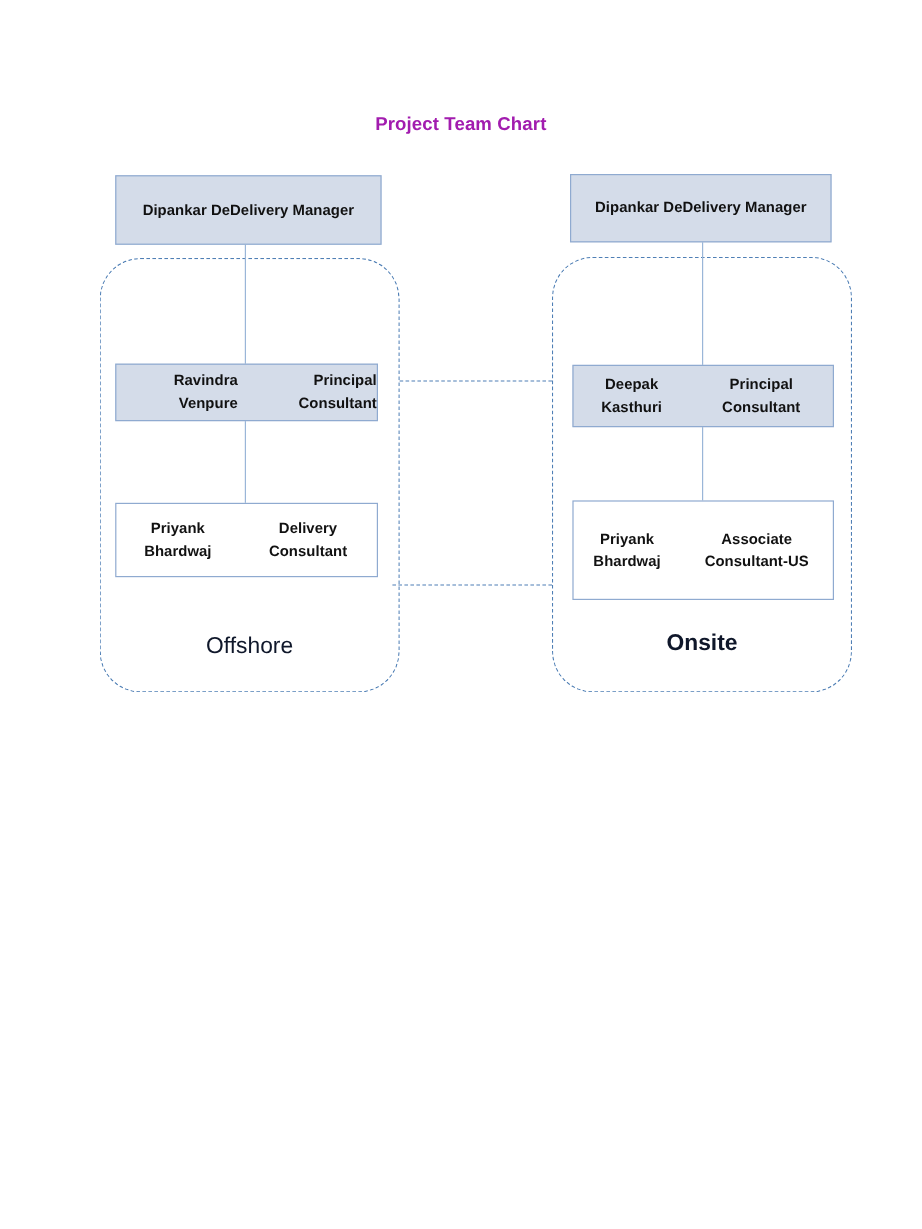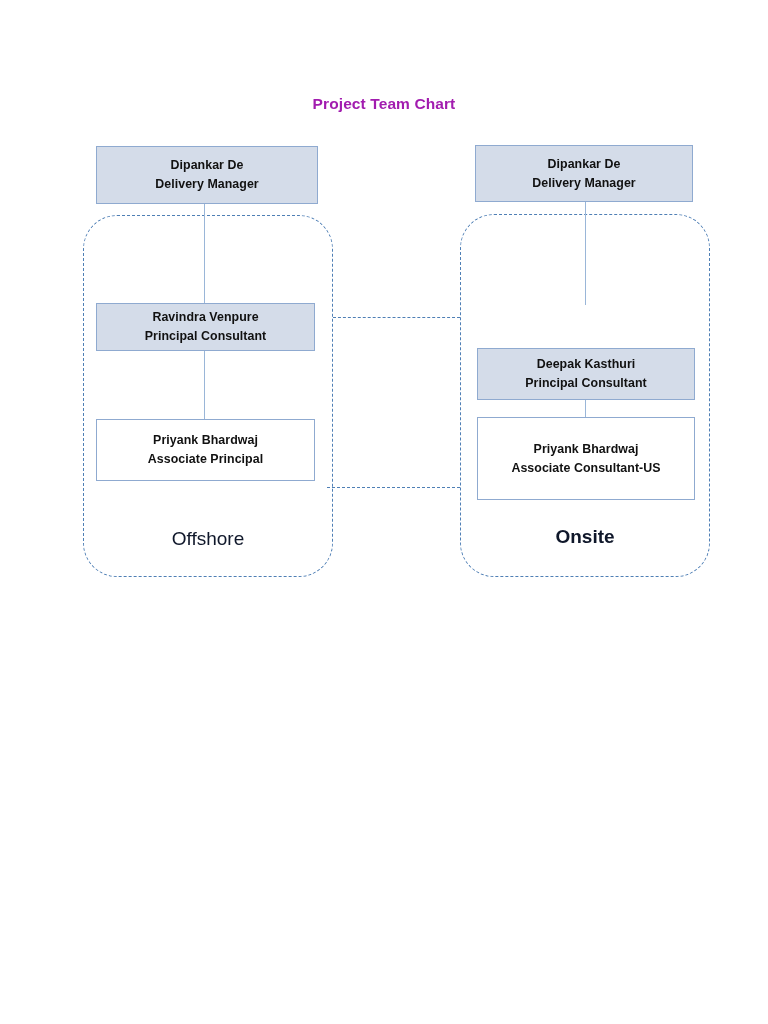--- a/index.html
+++ b/index.html
@@ -54,21 +54,20 @@
     color: #0f172a;
     white-space: nowrap;
   }
 
   
   .node {
     position: absolute;
     box-sizing: border-box;
     border: 1px solid #8faad0;
     display: flex;
-    flex-direction: column;
     align-items: center;
     justify-content: center;
     text-align: center;
     font-size: 12.4px;
     font-weight: bold;
     line-height: 1.52;
     color: #111111;
     letter-spacing: 0.05px;
   }
   .node.filled {
@@ -114,36 +113,36 @@
     <span class="line2">Delivery Manager</span>
   </div>
 
   <div class="node filled" style="left:96px; top:303px; width:219px; height:48px;text-align:right;">
     <span>Ravindra Venpure</span>
     <span class="line2">Principal Consultant</span>
   </div>
 
   <div class="node plain" style="left:96px; top:419px; width:219px; height:62px;">
     <span>Priyank Bhardwaj</span>
-    <span class="line2">Associate Principal</span>
+    <span class="line2">Delivery Consultant</span>
   </div>
 
   <div class="group-box" style="left:460px; top:214px; width:250px; height:363px;"></div>
 
   <div class="group-label" style="left:460px; top:526px; width:250px;font-weight:bold;">Onsite</div>
 
   <div class="connector-v" style="left:585px; top:201px; height:104px;"></div>
   <div class="connector-v" style="left:585px; top:354px; height:64px;"></div>
 
   <div class="node filled" style="left:475px; top:145px; width:218px; height:57px;">
     <span>Dipankar De</span>
     <span class="line2">Delivery Manager</span>
   </div>
 
-  <div class="node filled" style="left:477px; top:304px; width:218px; height:52px;margin-top:44px;">
+  <div class="node filled" style="left:477px; top:304px; width:218px; height:52px;">
     <span>Deepak Kasthuri</span>
     <span class="line2">Principal Consultant</span>
   </div>
 
   <div class="node plain" style="left:477px; top:417px; width:218px; height:83px;">
     <span>Priyank Bhardwaj</span>
     <span class="line2">Associate Consultant-US</span>
   </div>
 
   <div class="connector-dashed" style="left:333px; top:317px; width:127px;"></div>

